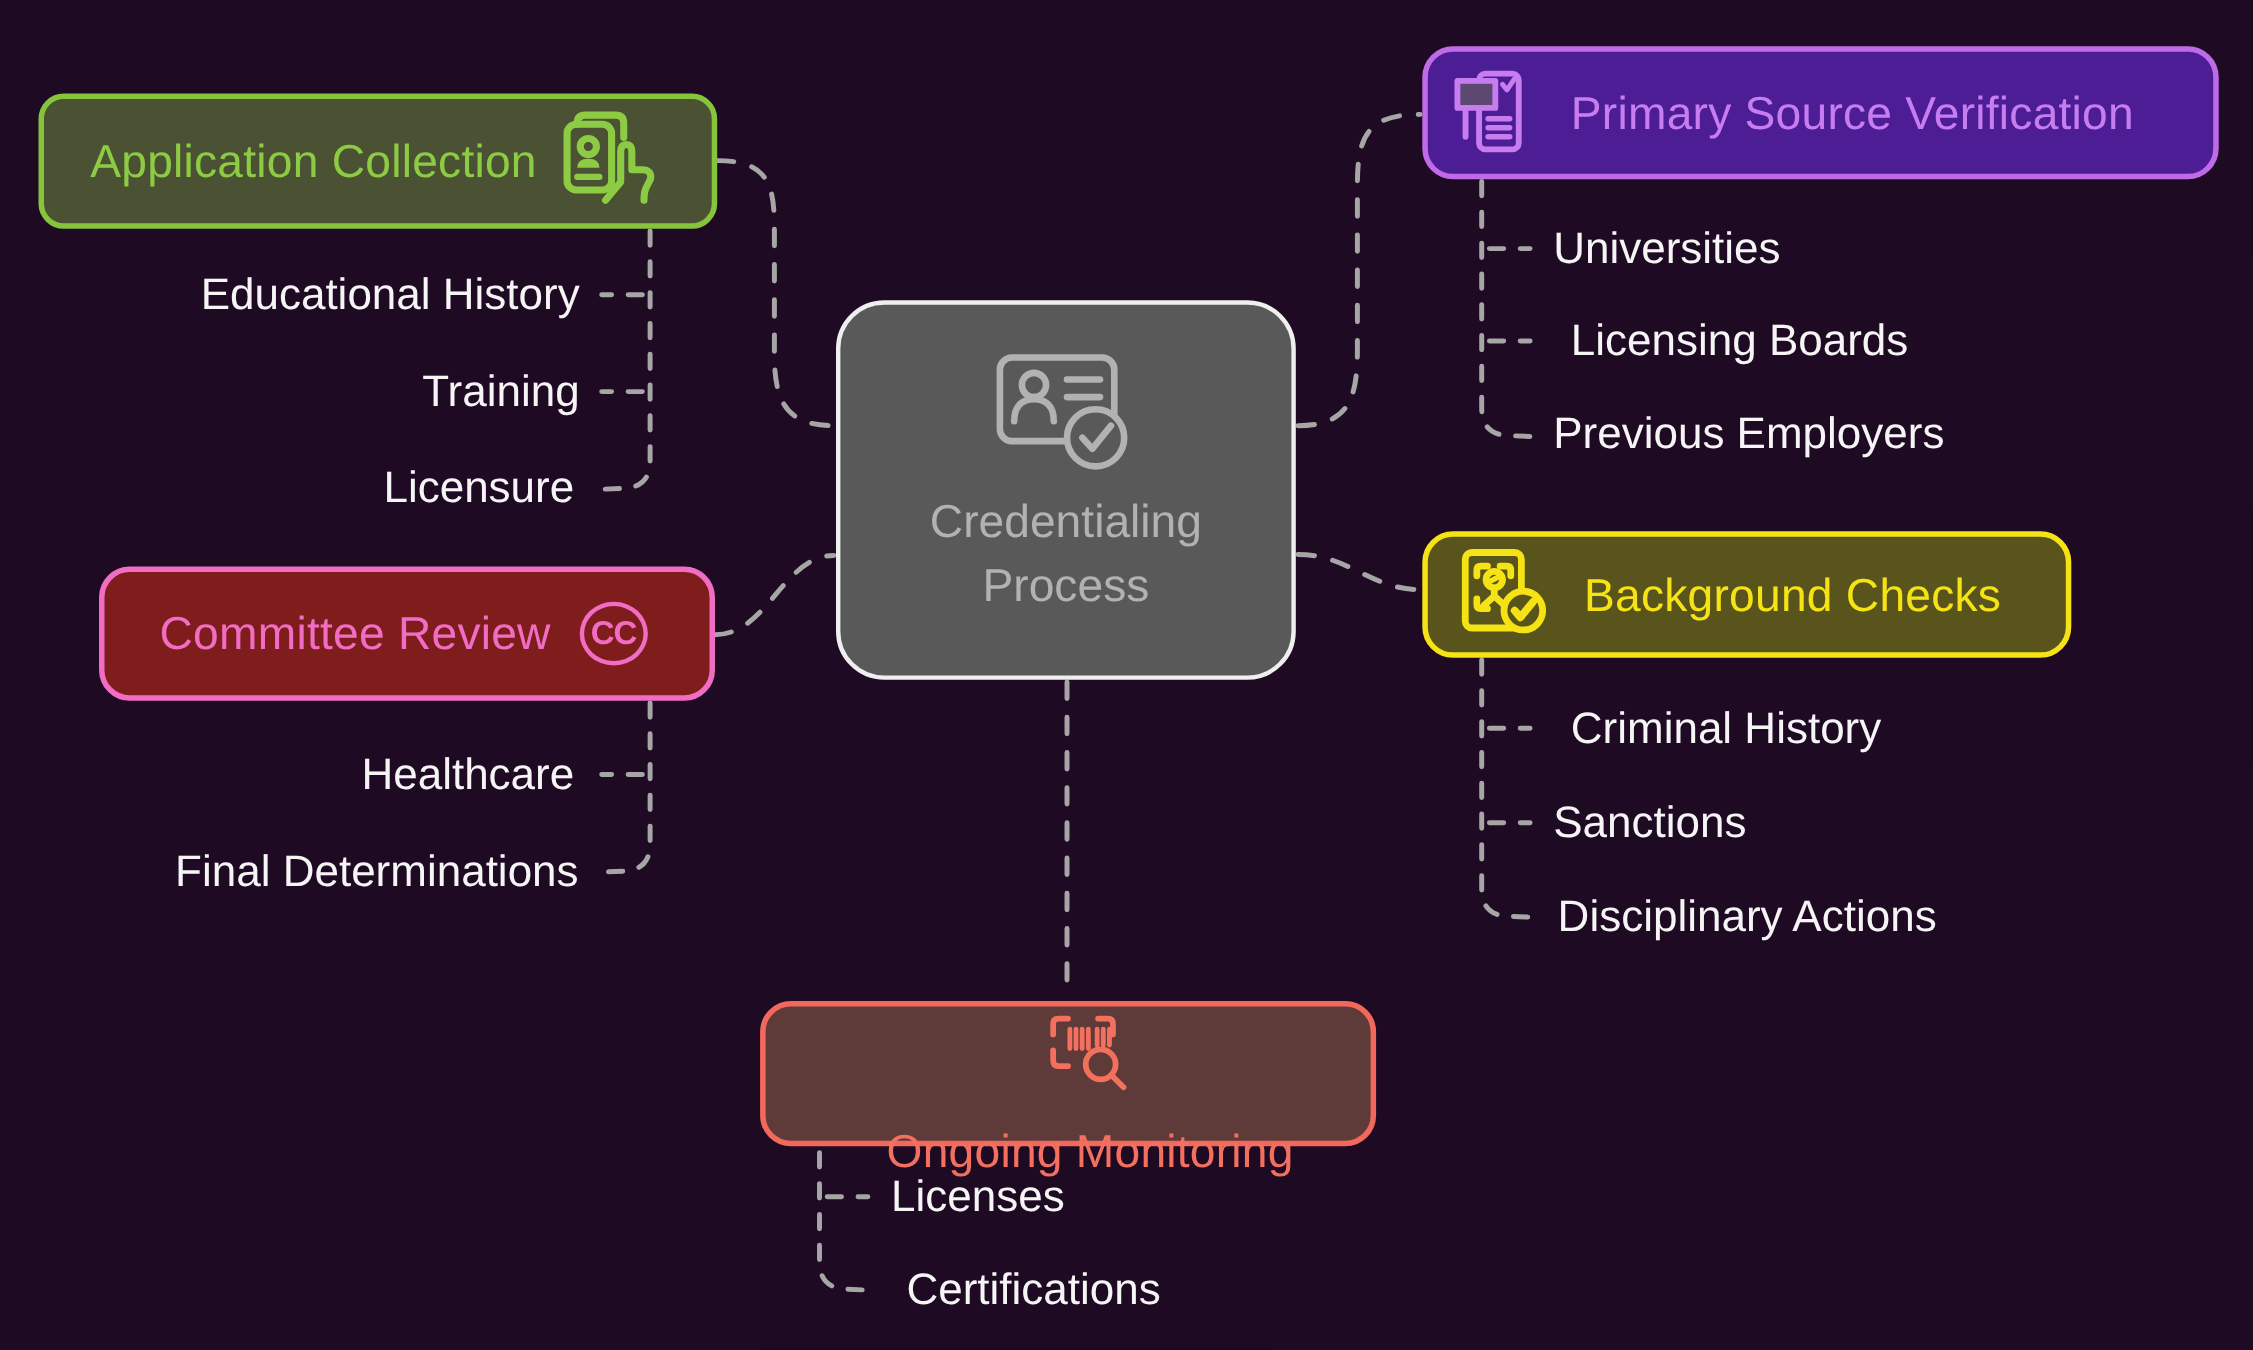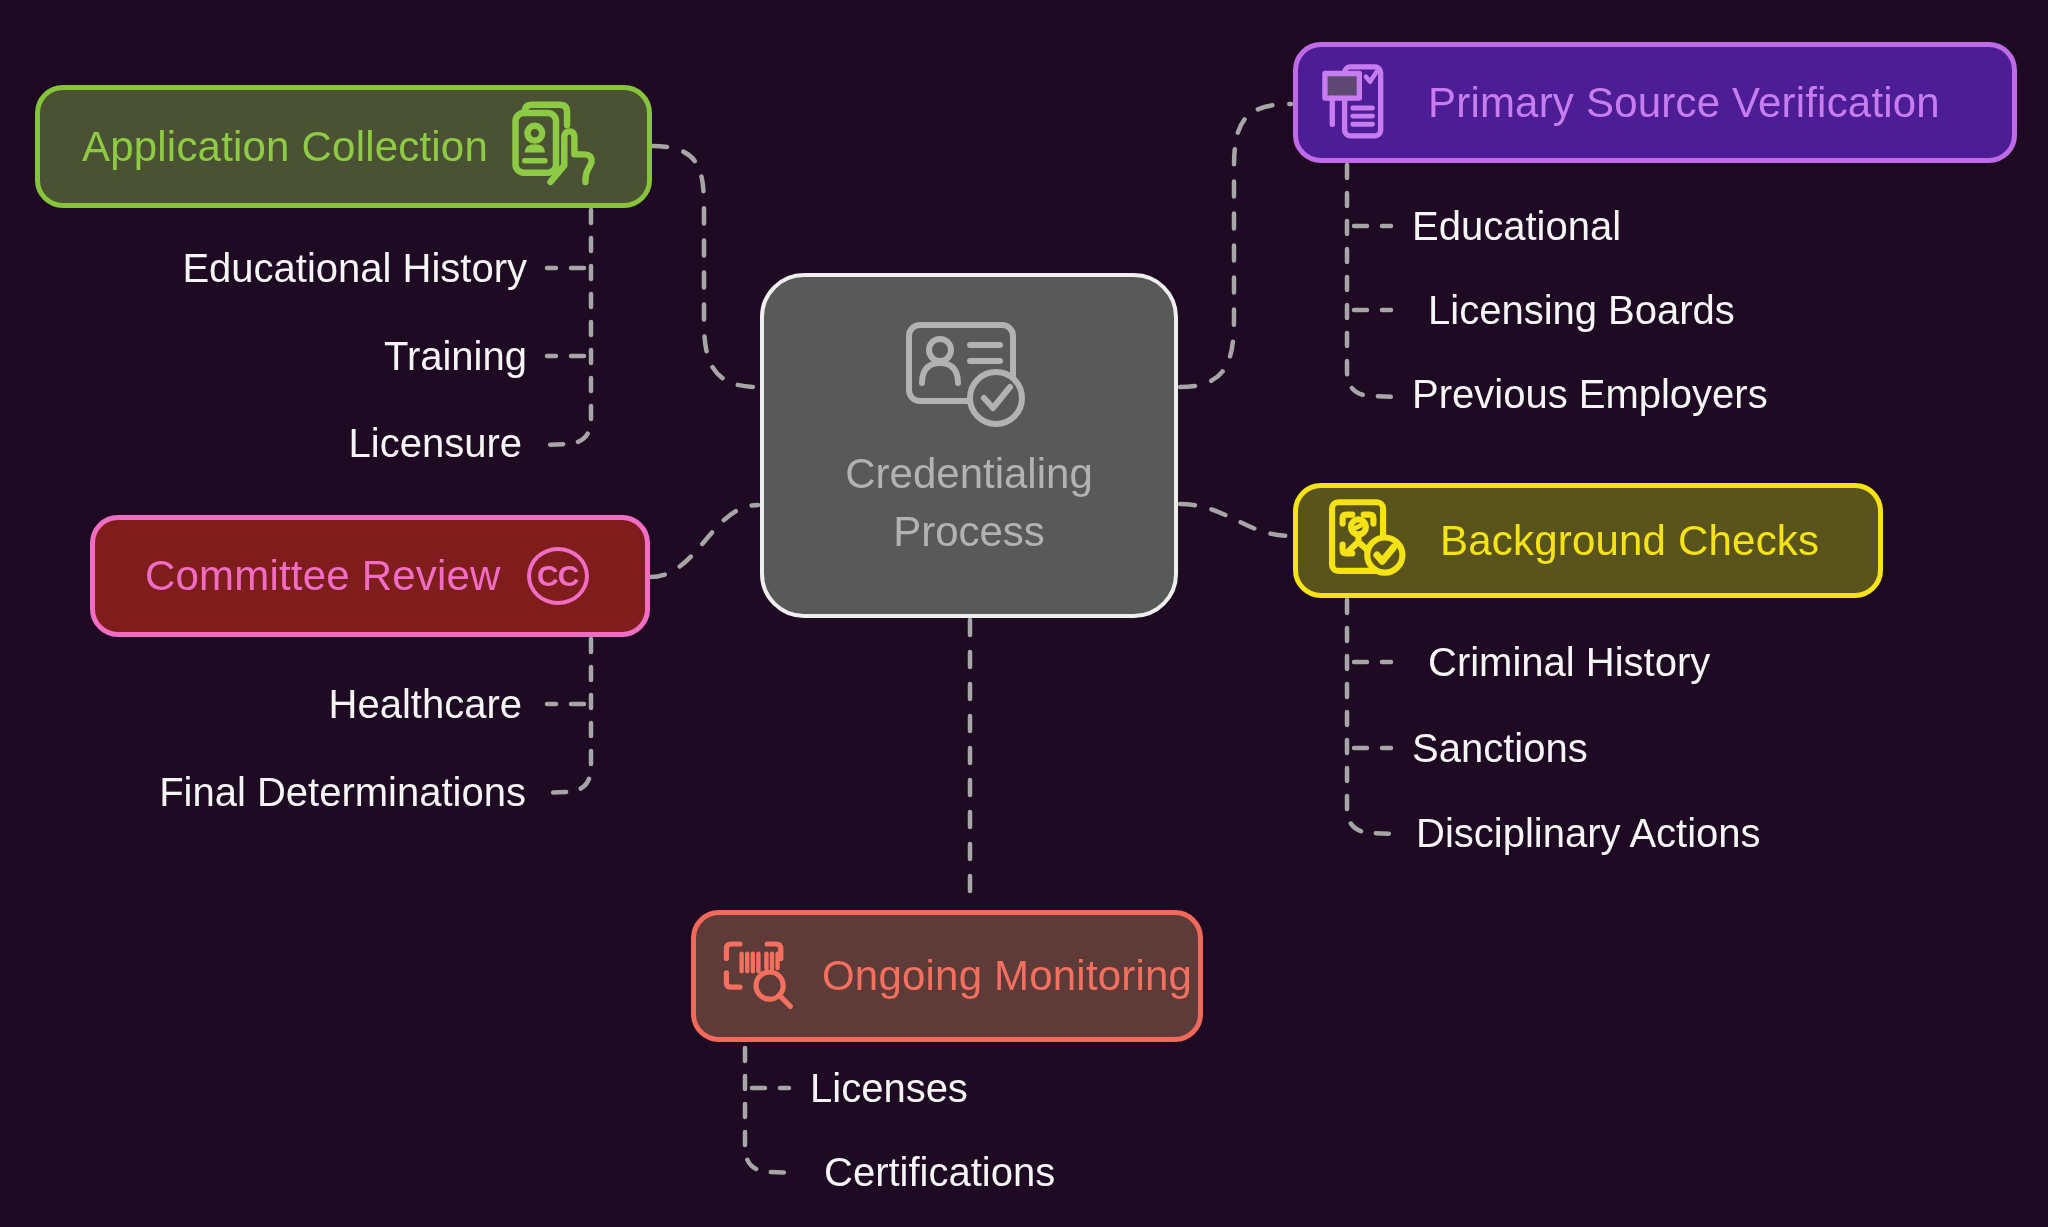--- a/index.html
+++ b/index.html
@@ -9,25 +9,25 @@
     font-family:"Liberation Sans", sans-serif;
   }
   #connectors{position:absolute;left:0;top:0;pointer-events:none;}
   .branch{
     position:absolute;display:flex;align-items:center;box-sizing:border-box;
     border-radius:28px;border:5px solid;white-space:nowrap;
   }
   .branch .blabel{font-size:42px;font-weight:500;letter-spacing:.2px;}
   .branch .bicon{flex:0 0 auto;display:flex;align-items:center;justify-content:center;}
   
-  .n-app{left:35px;top:85px;width:617px;height:123px;border-color:#86c43c;background:#4a5233;color:#8ecb44;padding-left:42px;gap:22px;}
+  .n-app{left:35px;top:85px;width:617px;height:123px;border-color:#86c43c;background:#4a5233;color:#8ecb44;padding-left:42px;gap:22px;border-radius:23px;}
   .n-com{left:90px;top:515px;width:560px;height:122px;border-color:#f06dc3;background:#7f1d1d;color:#f06dc3;padding-left:50px;gap:26px;}
   .n-psv{left:1293px;top:42px;width:724px;height:121px;border-color:#bf6be8;background:#4c1d95;color:#c77df0;padding-left:22px;gap:26px;}
   .n-bgc{left:1293px;top:483px;width:590px;height:115px;border-color:#f5e315;background:#59541c;color:#f5e315;padding-left:26px;gap:26px;}
-  .n-ong{left:691px;top:910px;width:512px;height:132px;border-color:#f2695c;background:#5e3a38;color:#f3705f;padding-left:24px;gap:22px;}
+  .n-ong{left:691px;top:910px;width:560px;height:132px;border-color:#f2695c;background:#5e3a38;color:#f3705f;padding-left:40px;gap:22px;flex-direction:column;}
   
   .center-node{
     position:absolute;left:760px;top:273px;width:418px;height:345px;box-sizing:border-box;
     background:#595959;border:4px solid #efefef;border-radius:44px;
     display:flex;flex-direction:column;align-items:center;justify-content:flex-start;
     padding-top:42px;
   }
   .center-node .ctext{
     margin-top:14px;color:#b2b2b2;font-size:42px;font-weight:500;
     text-align:center;line-height:1.38;
@@ -164,21 +164,21 @@
     <span class="blabel">Ongoing Monitoring</span>
   </div>
 
   <div class="sub rt" style="right:1521px;top:248px;">Educational History</div>
   <div class="sub rt" style="right:1521px;top:336px;margin-left:21px;">Training</div>
   <div class="sub rt" style="right:1526px;top:423px;">Licensure</div>
 
   <div class="sub rt" style="right:1526px;top:684px;">Healthcare</div>
   <div class="sub rt" style="right:1522px;top:772px;">Final Determinations</div>
 
-  <div class="sub" style="left:1412px;top:206px;">Educational</div>
+  <div class="sub" style="left:1412px;top:206px;">Universities</div>
   <div class="sub" style="left:1428px;top:290px;">Licensing Boards</div>
   <div class="sub" style="left:1412px;top:374px;">Previous Employers</div>
 
   <div class="sub" style="left:1428px;top:642px;">Criminal History</div>
   <div class="sub" style="left:1412px;top:728px;">Sanctions</div>
   <div class="sub" style="left:1416px;top:813px;">Disciplinary Actions</div>
 
   <div class="sub" style="left:810px;top:1068px;">Licenses</div>
   <div class="sub" style="left:824px;top:1152px;">Certifications</div>
 

